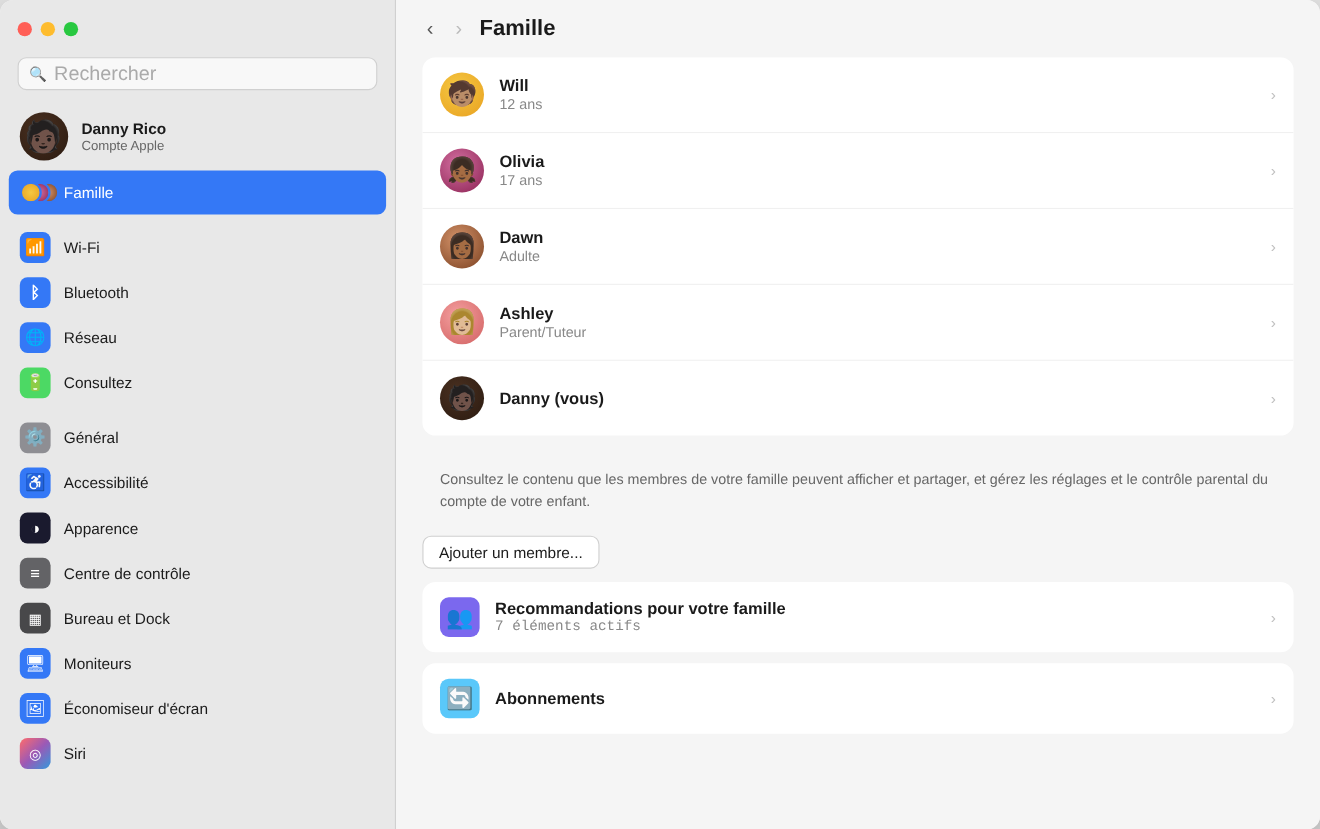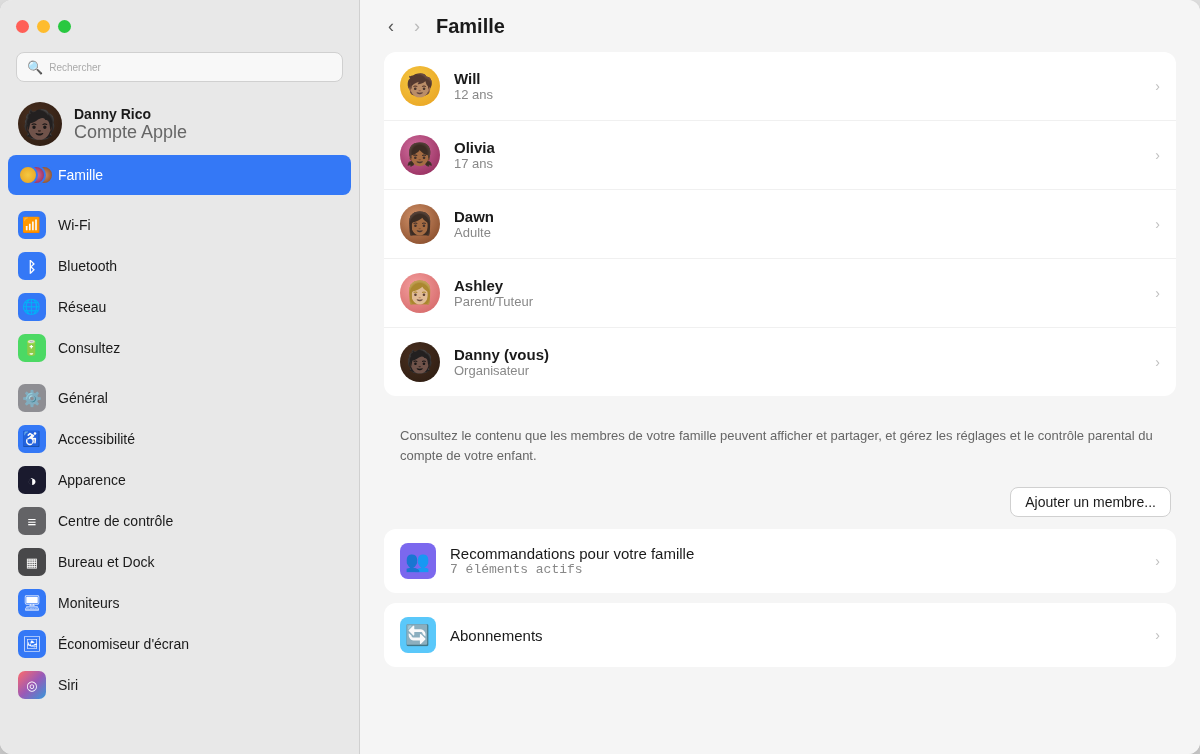--- a/index.html
+++ b/index.html
@@ -53,21 +53,21 @@
       align-items: center;
       padding: 0 10px;
       gap: 6px;
       border: 1px solid #d0d0d0;
     }
     .search-icon-svg {
       color: #888;
       font-size: 13px;
     }
     .search-placeholder {
-      font-size: 10px;
+      font-size: 18px;
       color: #aaa;
       text-align: right;
     }
     .sidebar-scroll {
       flex: 1;
       overflow-y: auto;
       padding: 0 8px 8px 8px;
     }
     .user-item {
       display: flex;
@@ -87,21 +87,21 @@
       align-items: center;
       justify-content: center;
       font-size: 22px;
     }
     .user-info .name {
       font-size: 14px;
       font-weight: 600;
       color: #1a1a1a;
     }
     .user-info .sub {
-      font-size: 18px;
+      font-size: 12px;
       color: #666;
     }
     .sidebar-item {
       display: flex;
       align-items: center;
       gap: 12px;
       padding: 6px 10px;
       border-radius: 8px;
       cursor: pointer;
       margin: 1px 0;
@@ -199,21 +199,20 @@
       font-size: 14px;
     }
     .description-text {
       font-size: 13px;
       color: #666;
       padding: 14px 16px;
       line-height: 1.5;
     }
     .add-btn-row {
       display: flex;
-      justify-content: flex-end;
       padding: 8px 5px 4px 0;
     }
     .add-btn {
       background: white;
       border: 1px solid #d0d0d0;
       border-radius: 8px;
       padding: 6px 14px;
       font-size: 14px;
       cursor: pointer;
       color: #1a1a1a;
@@ -238,21 +237,21 @@
       display: flex;
       align-items: center;
       justify-content: center;
       font-size: 20px;
       flex-shrink: 0;
       margin-right: 14px;
     }
     .bottom-info { flex: 1; }
     .bottom-name {
       font-size: 15px;
-      font-weight: 400;
+      font-weight: 700;
       color: #1a1a1a;
     }
     .bottom-sub {
       font-size: 13px;
       color: #888;
       font-family: Liberation Mono, monospace;
     }
 
     
     .av-will { background: radial-gradient(circle at 40% 35%, #f5c842, #e8a020); }
@@ -446,21 +445,20 @@
           </div>
           <span class="chevron">›</span>
         </div>
 
         <div class="member-row" style="border-bottom:none;">
           <div class="member-avatar av-danny">
             <span>🧑🏿</span>
           </div>
           <div class="member-info">
             <div class="member-name">Danny (vous)</div>
-            <div class="member-role">Organisateur</div>
           </div>
           <span class="chevron">›</span>
         </div>
       </div>
 
       <p class="description-text">Consultez le contenu que les membres de votre famille peuvent afficher et partager, et gérez les réglages et le contrôle parental du compte de votre enfant.</p>
 
       <div class="add-btn-row">
         <button class="add-btn">Ajouter un membre...</button>
       </div>

